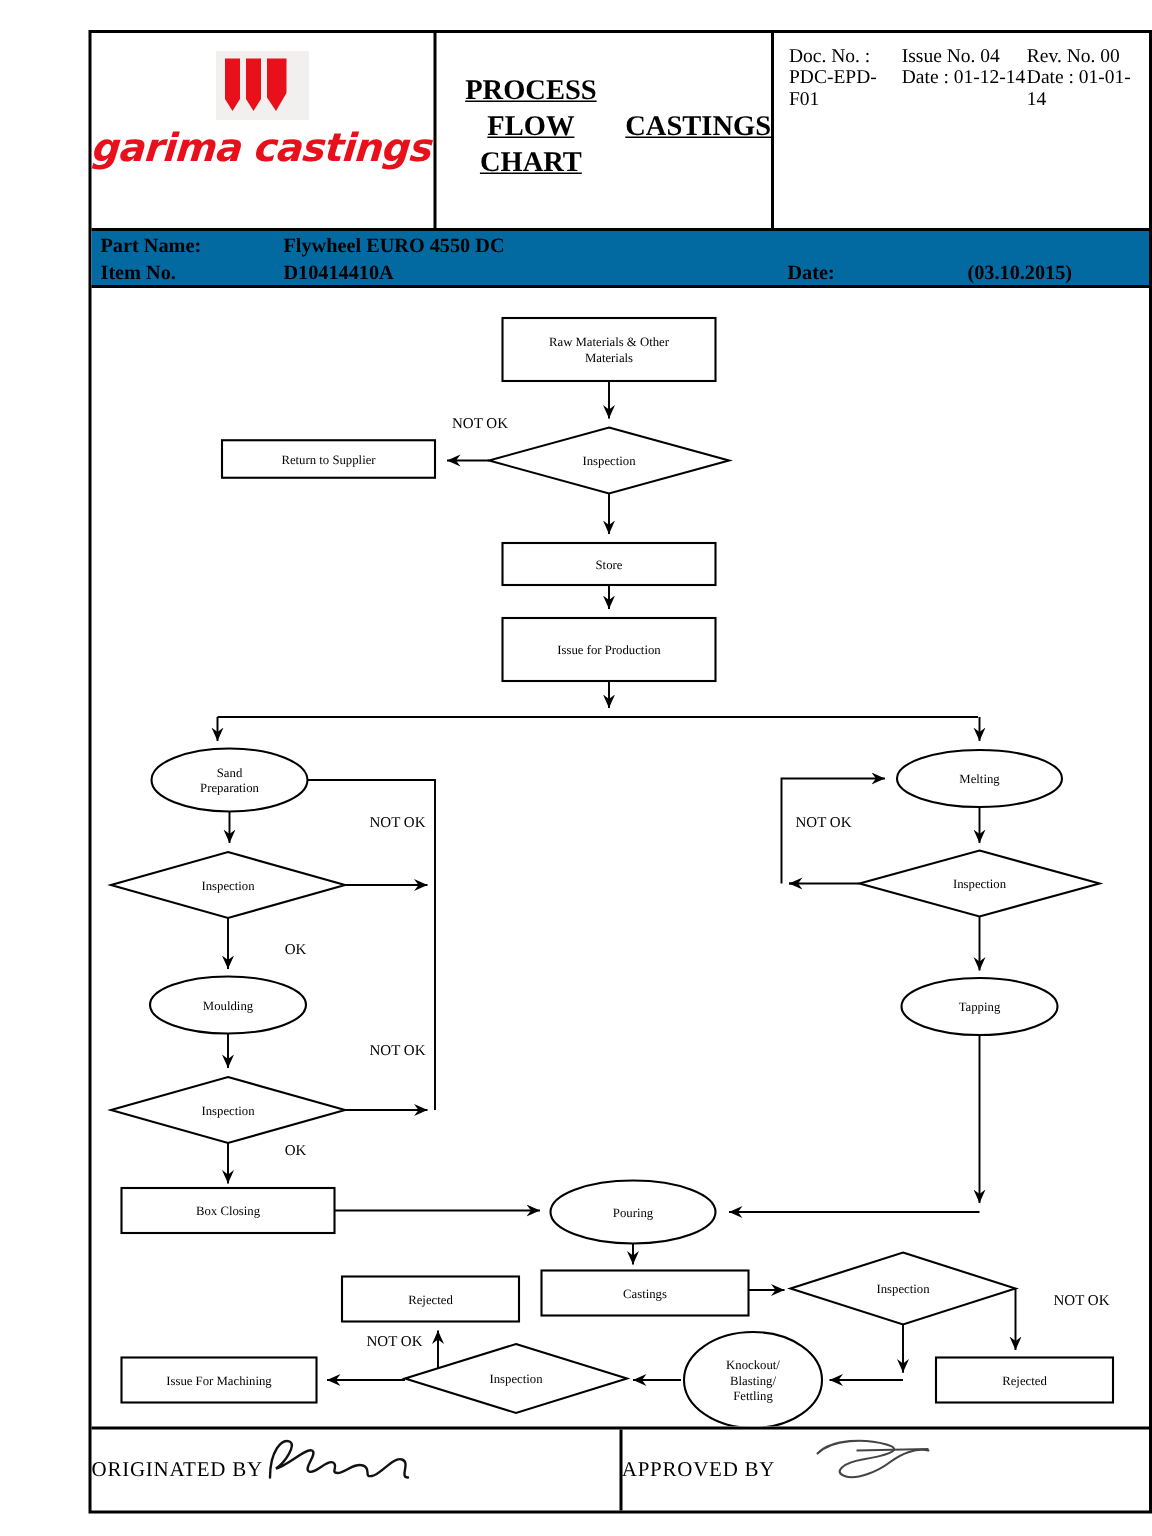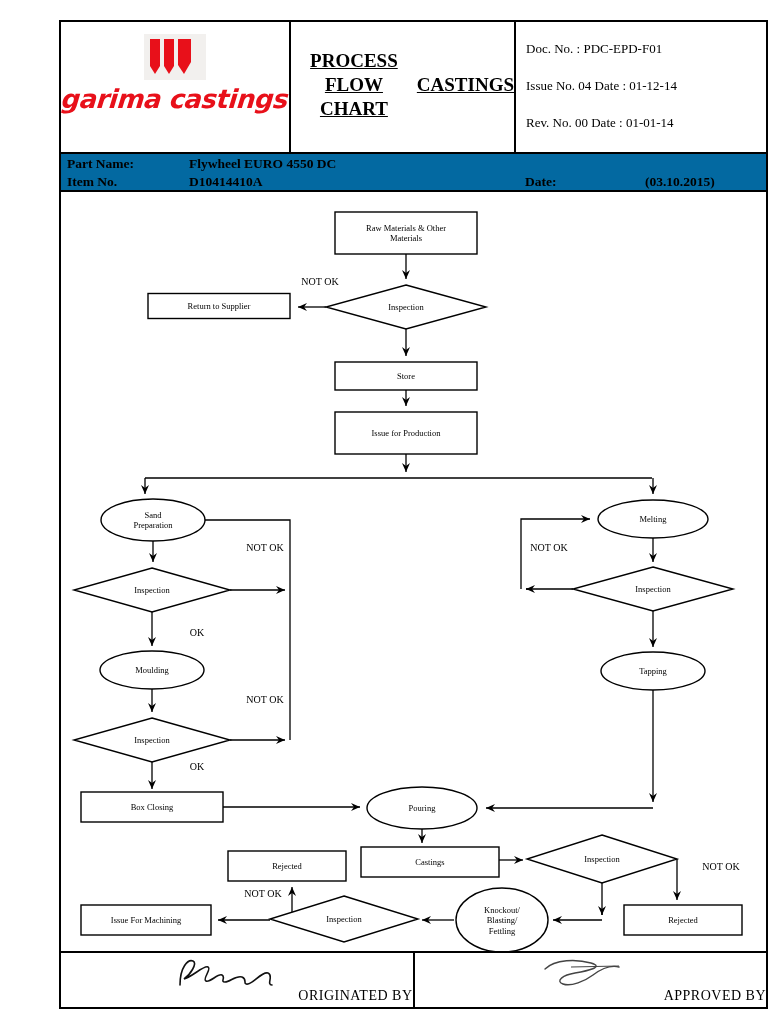--- a/index.html
+++ b/index.html
@@ -17,42 +17,42 @@
             align-items:center;justify-content:flex-start;padding-top:12px;}
   .logo-mark{width:62px;height:46px;display:block;}
   .logo-word{font-family:"DejaVu Sans",sans-serif;font-style:italic;font-weight:bold;
              color:#e8101a;font-size:26px;letter-spacing:-0.5px;margin-top:4px;
              transform:skewX(-6deg);white-space:nowrap;}
   .hdr-title{flex:1;box-sizing:border-box;border-right:2px solid #000;
              display:flex;flex-direction:row;align-items:center;
              justify-content:space-around;padding:10px 0 14px;text-decoration:underline;}
   .hdr-title .t1{font-size:19px;font-weight:bold;text-align:center;line-height:1.25;}
   .hdr-title .t2{font-size:19px;font-weight:bold;text-align:center;}
-  .hdr-meta{width:250px;box-sizing:border-box;display:flex;flex-direction:column;
+  .hdr-meta{width:250px;box-sizing:border-box;display:flex;flex-direction:row;
             justify-content:space-around;padding:8px 0 10px 10px;}
   .hdr-meta div{font-size:13px;line-height:1.1;}
 
   
   .band{height:38px;box-sizing:border-box;border-bottom:2px solid #000;
         background:#0369a1;position:relative;}
   .band .row{position:absolute;font-size:13.5px;font-weight:bold;}
   .r1{top:2px;} .r2{top:20px;}
   .c-lbl{left:6px;} .c-val{left:128px;}
   .c-dlbl{left:464px;} .c-dval{left:584px;}
 
   
   .chart-wrap{position:relative;width:100%;height:761px;box-sizing:border-box;
               border-bottom:2px solid #000;overflow:hidden;}
   svg.flow{display:block;width:705px;height:759px;}
   svg.flow text{font-family:"Liberation Serif",serif;fill:#000;}
 
   
   .foot{display:flex;height:54px;}
   .foot-cell{flex:1;position:relative;display:flex;align-items:flex-end;
-             justify-content:flex-end;padding-bottom:3px;}
+             justify-content:flex-start;padding-bottom:18px;}
   .foot-cell.left{border-right:2px solid #000;}
   .foot-lbl{font-size:14px;letter-spacing:0.5px;}
   .sig{position:absolute;top:2px;left:50%;transform:translateX(-50%);}
 </style>
 </head>
 <body>
 
 <div id="page">
   <div id="frame">
 

